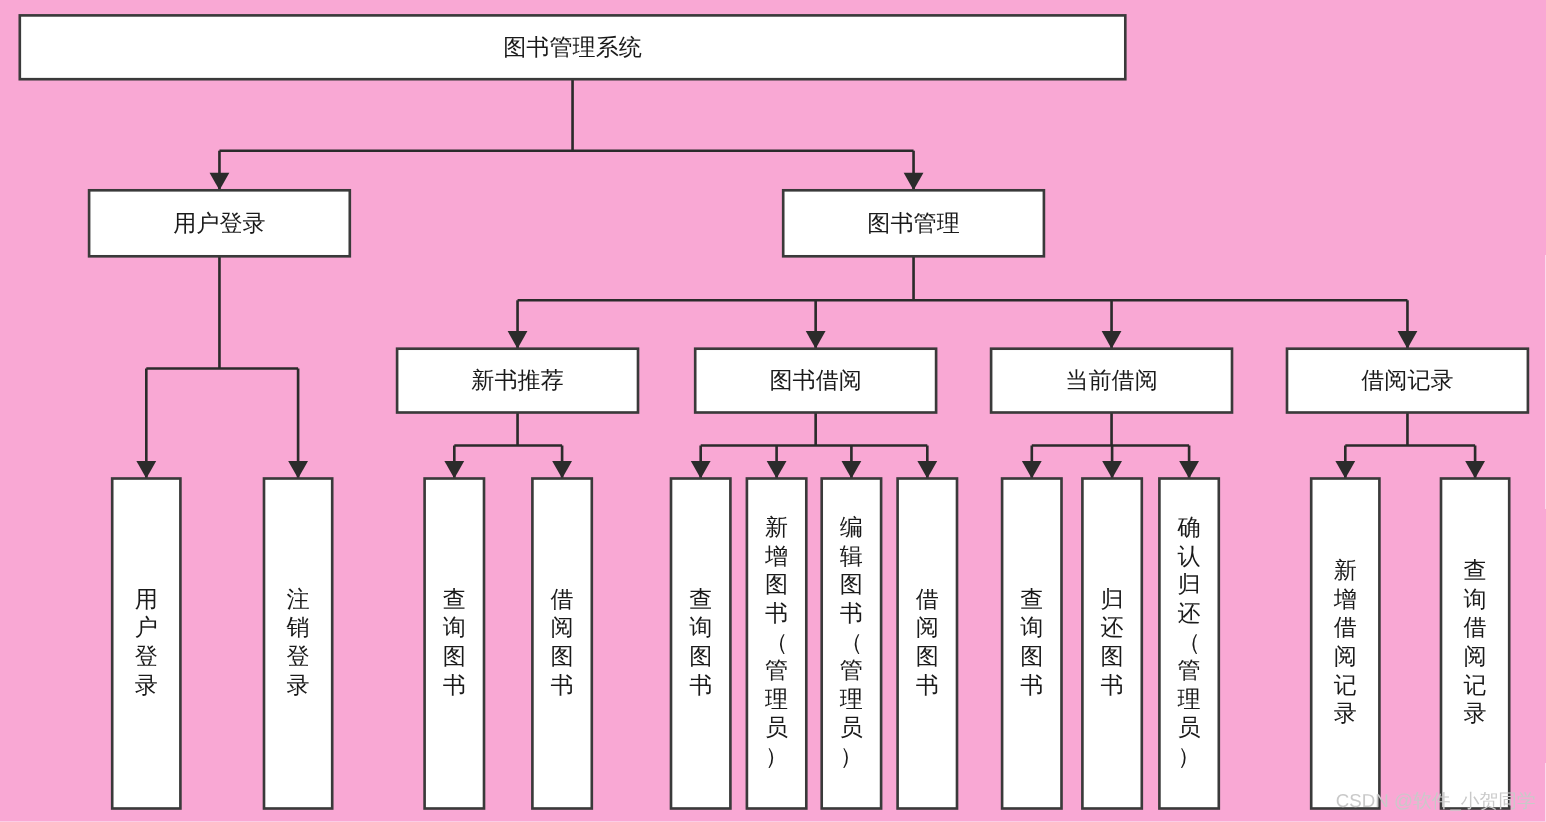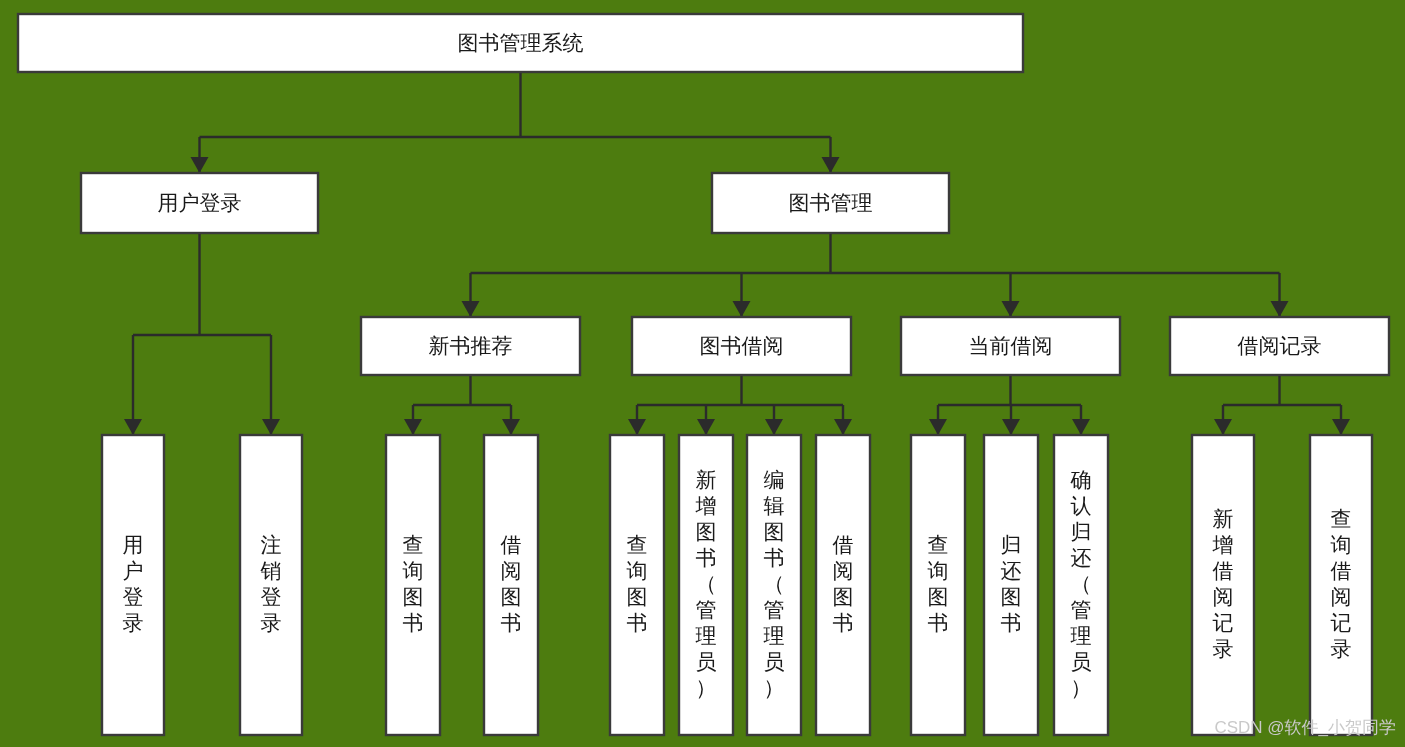--- a/index.html
+++ b/index.html
@@ -8,21 +8,21 @@
     padding: 0;
     background: #ffffff;
   }
   body {
     font-family: "Liberation Sans", "DejaVu Sans", sans-serif;
   }
   #diagram-root {
     position: relative;
     width: 1405px;
     height: 747px;
-    background: #4d7c0f;
+    background: #f9a8d4;
     overflow: hidden;
   }
   svg.diagram-canvas {
     position: absolute;
     left: 0;
     top: 0;
     width: 1405px;
     height: 747px;
     display: block;
   }

